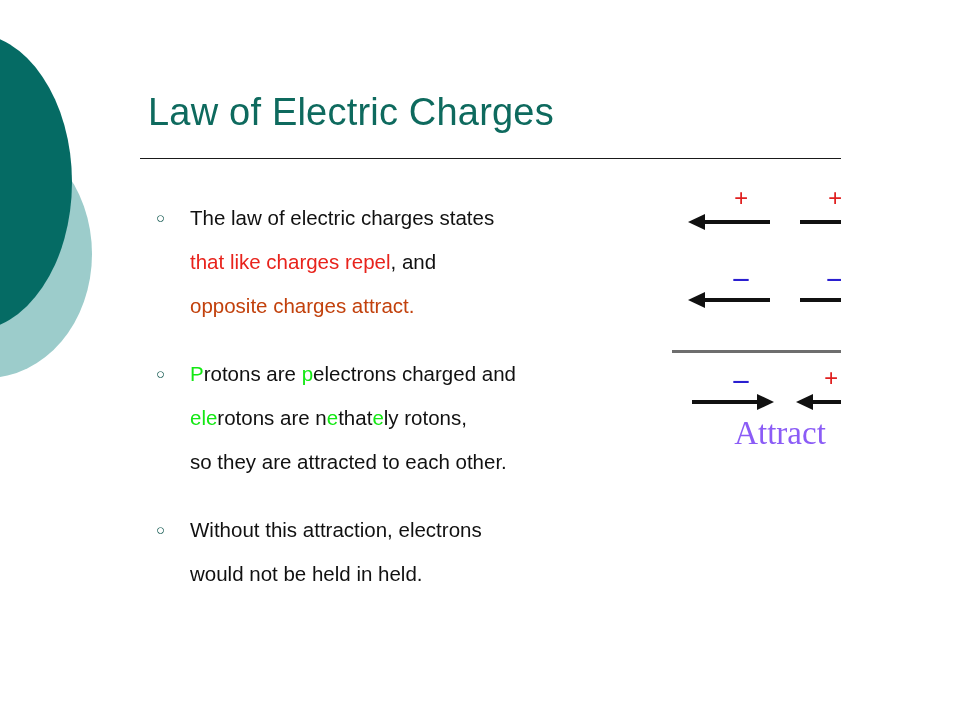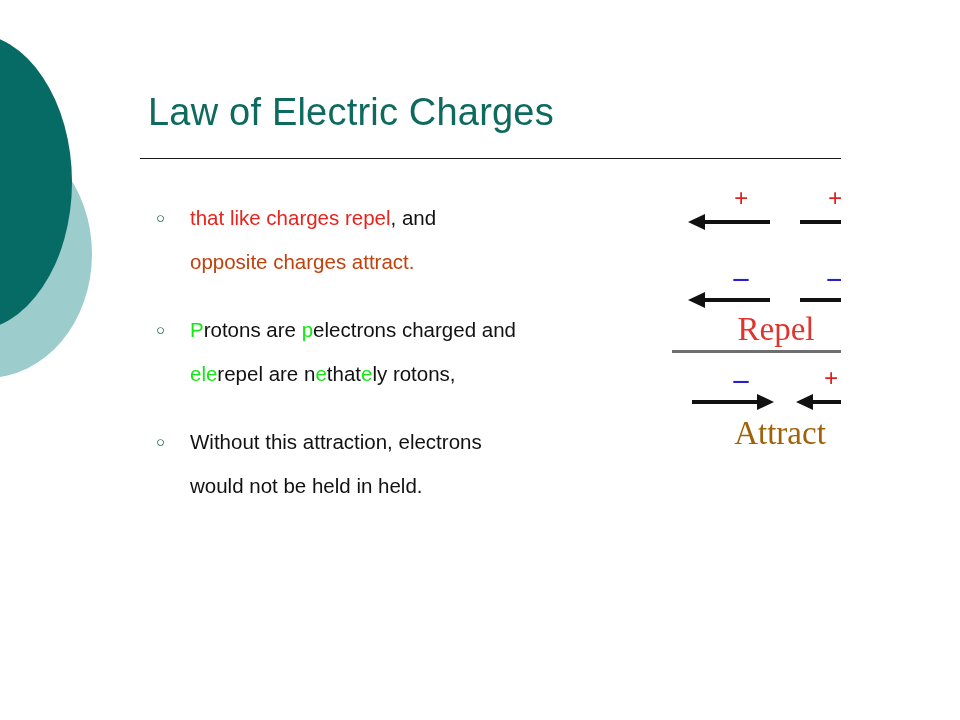--- a/index.html
+++ b/index.html
@@ -139,21 +139,21 @@
 
   .dg-label {
     position: absolute;
     width: 268px;
     text-align: center;
     font-family: "Liberation Serif", serif;
     font-size: 33px;
     line-height: 38px;
   }
   #label-repel   { color: #e0342e; }
-  #label-attract { color: #a16207; }
+  #label-attract { color: #8b5cf6; }
   #diagram-rule {
     position: absolute;
     left: 2px;
     top: 164px;
     width: 262px;
     height: 3px;
     background: #6e6e6e;
   }
 </style>
 </head>
@@ -165,34 +165,40 @@
   <div class="deco-ellipse" id="deco-dark"></div>
 
   <div id="title">Law of Electric Charges</div>
   <div id="title-rule"></div>
 
   <div id="body">
 
     <div class="bullet-item">
       <span class="bullet-marker">○</span>
       <span class="line">
+        <span>The law of electric charges states</span>
+      </span>
+      <span class="line">
         <span class="c-red">that like charges repel</span><span class="c-black">, and</span>
       </span>
       <span class="line">
         <span class="c-blue">opposite charges attract.</span>
       </span>
     </div>
 
     <div class="bullet-item">
       <span class="bullet-marker">○</span>
       <span class="line">
         <span class="c-green">P</span><span class="c-black">rotons are </span><span class="c-green">p</span><span class="c-black">electrons charged and</span>
       </span>
       <span class="line">
-        <span class="c-green">ele</span><span class="c-black">repel are n</span><span class="c-green">e</span><span class="c-black">that</span><span class="c-green">e</span><span class="c-black">ly rotons,</span>
+        <span class="c-green">ele</span><span class="c-black">rotons are n</span><span class="c-green">e</span><span class="c-black">that</span><span class="c-green">e</span><span class="c-black">ly rotons,</span>
+      </span>
+      <span class="line">
+        <span>so they are attracted to each other.</span>
       </span>
     </div>
 
     <div class="bullet-item">
       <span class="bullet-marker">○</span>
       <span class="line">
         <span>Without this attraction, electrons</span>
       </span>
       <span class="line">
         <span>would not be held in held.</span>
@@ -226,21 +232,20 @@
       <span class="arrow arrow-left" style="left:18px; width:82px;">
         <span class="head"></span>
           <span class="shaft"></span>
       </span>
       <span class="arrow arrow-right" style="left:130px; width:86px;">
         <span class="shaft"></span>
           <span class="head"></span>
       </span>
     </div>
 
-    <div class="dg-label" id="label-repel" style="top:124px; left:-28px;">Repel</div>
 
     <div id="diagram-rule"></div>
 
     <div class="dg-row" style="top:180px;">
       <span class="sign sign-minus" style="left:58px;">–</span>
       <span class="sign sign-plus" style="left:148px;">+</span>
     </div>
     <div class="dg-row" style="top:208px;">
       <span class="arrow arrow-right" style="left:22px; width:82px;">
         <span class="shaft"></span>

